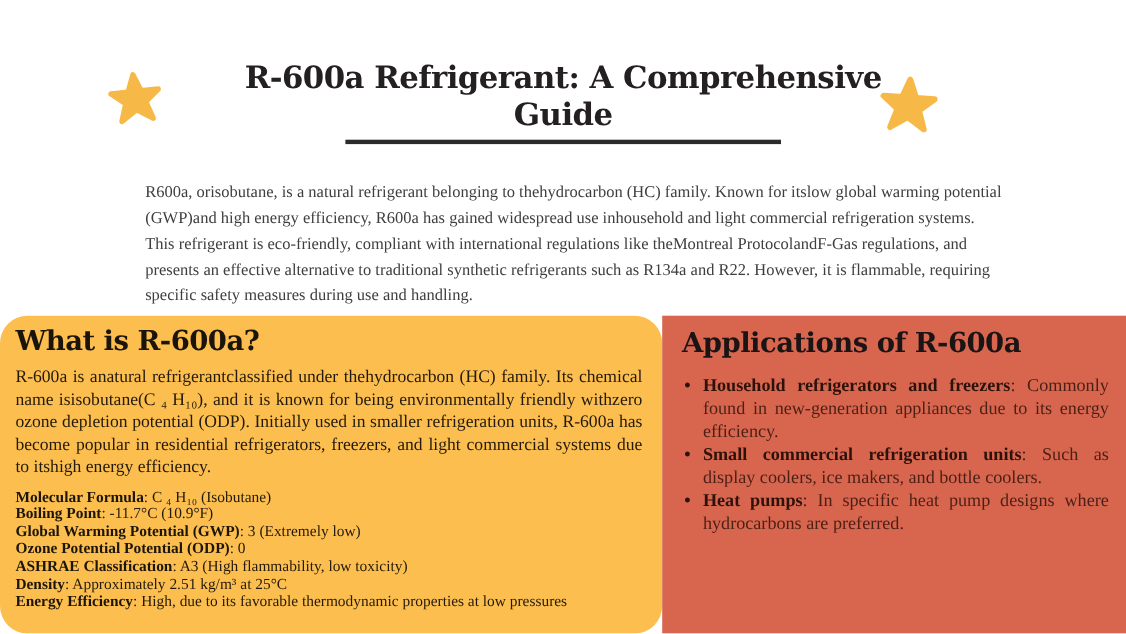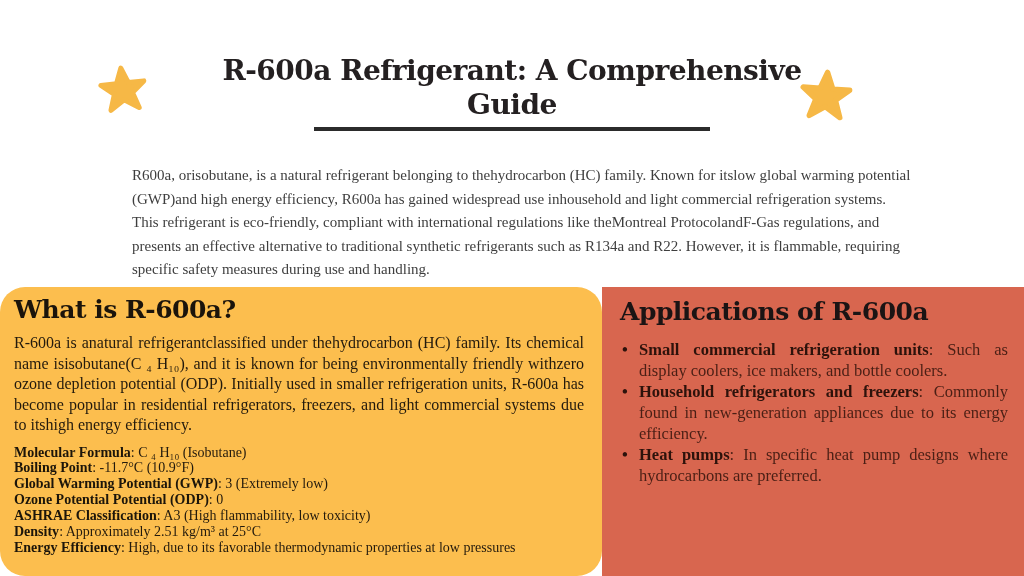--- a/index.html
+++ b/index.html
@@ -107,20 +107,20 @@
         <div class="prop"><b>ASHRAE Classification</b><span>: A3 (High flammability, low toxicity)</span></div>
         <div class="prop"><b>Density</b><span>: Approximately 2.51 kg/m³ at 25°C</span></div>
         <div class="prop"><b>Energy Efficiency</b><span>: High, due to its favorable thermodynamic properties at low pressures</span></div>
       </div>
     </div>
 
     <div class="panel-right">
       <h2>Applications of R-600a</h2>
 
       <ul class="bullets">
+        <li><b>Household refrigerators and freezers</b><span>: Commonly found in new-generation appliances due to its energy efficiency.</span></li>
         <li><b>Small commercial refrigeration units</b><span>: Such as display coolers, ice makers, and bottle coolers.</span></li>
-        <li><b>Household refrigerators and freezers</b><span>: Commonly found in new-generation appliances due to its energy efficiency.</span></li>
         <li><b>Heat pumps</b><span>: In specific heat pump designs where hydrocarbons are preferred.</span></li>
       </ul>
     </div>
 
   </div>
 </div>
 
 </body></html>

